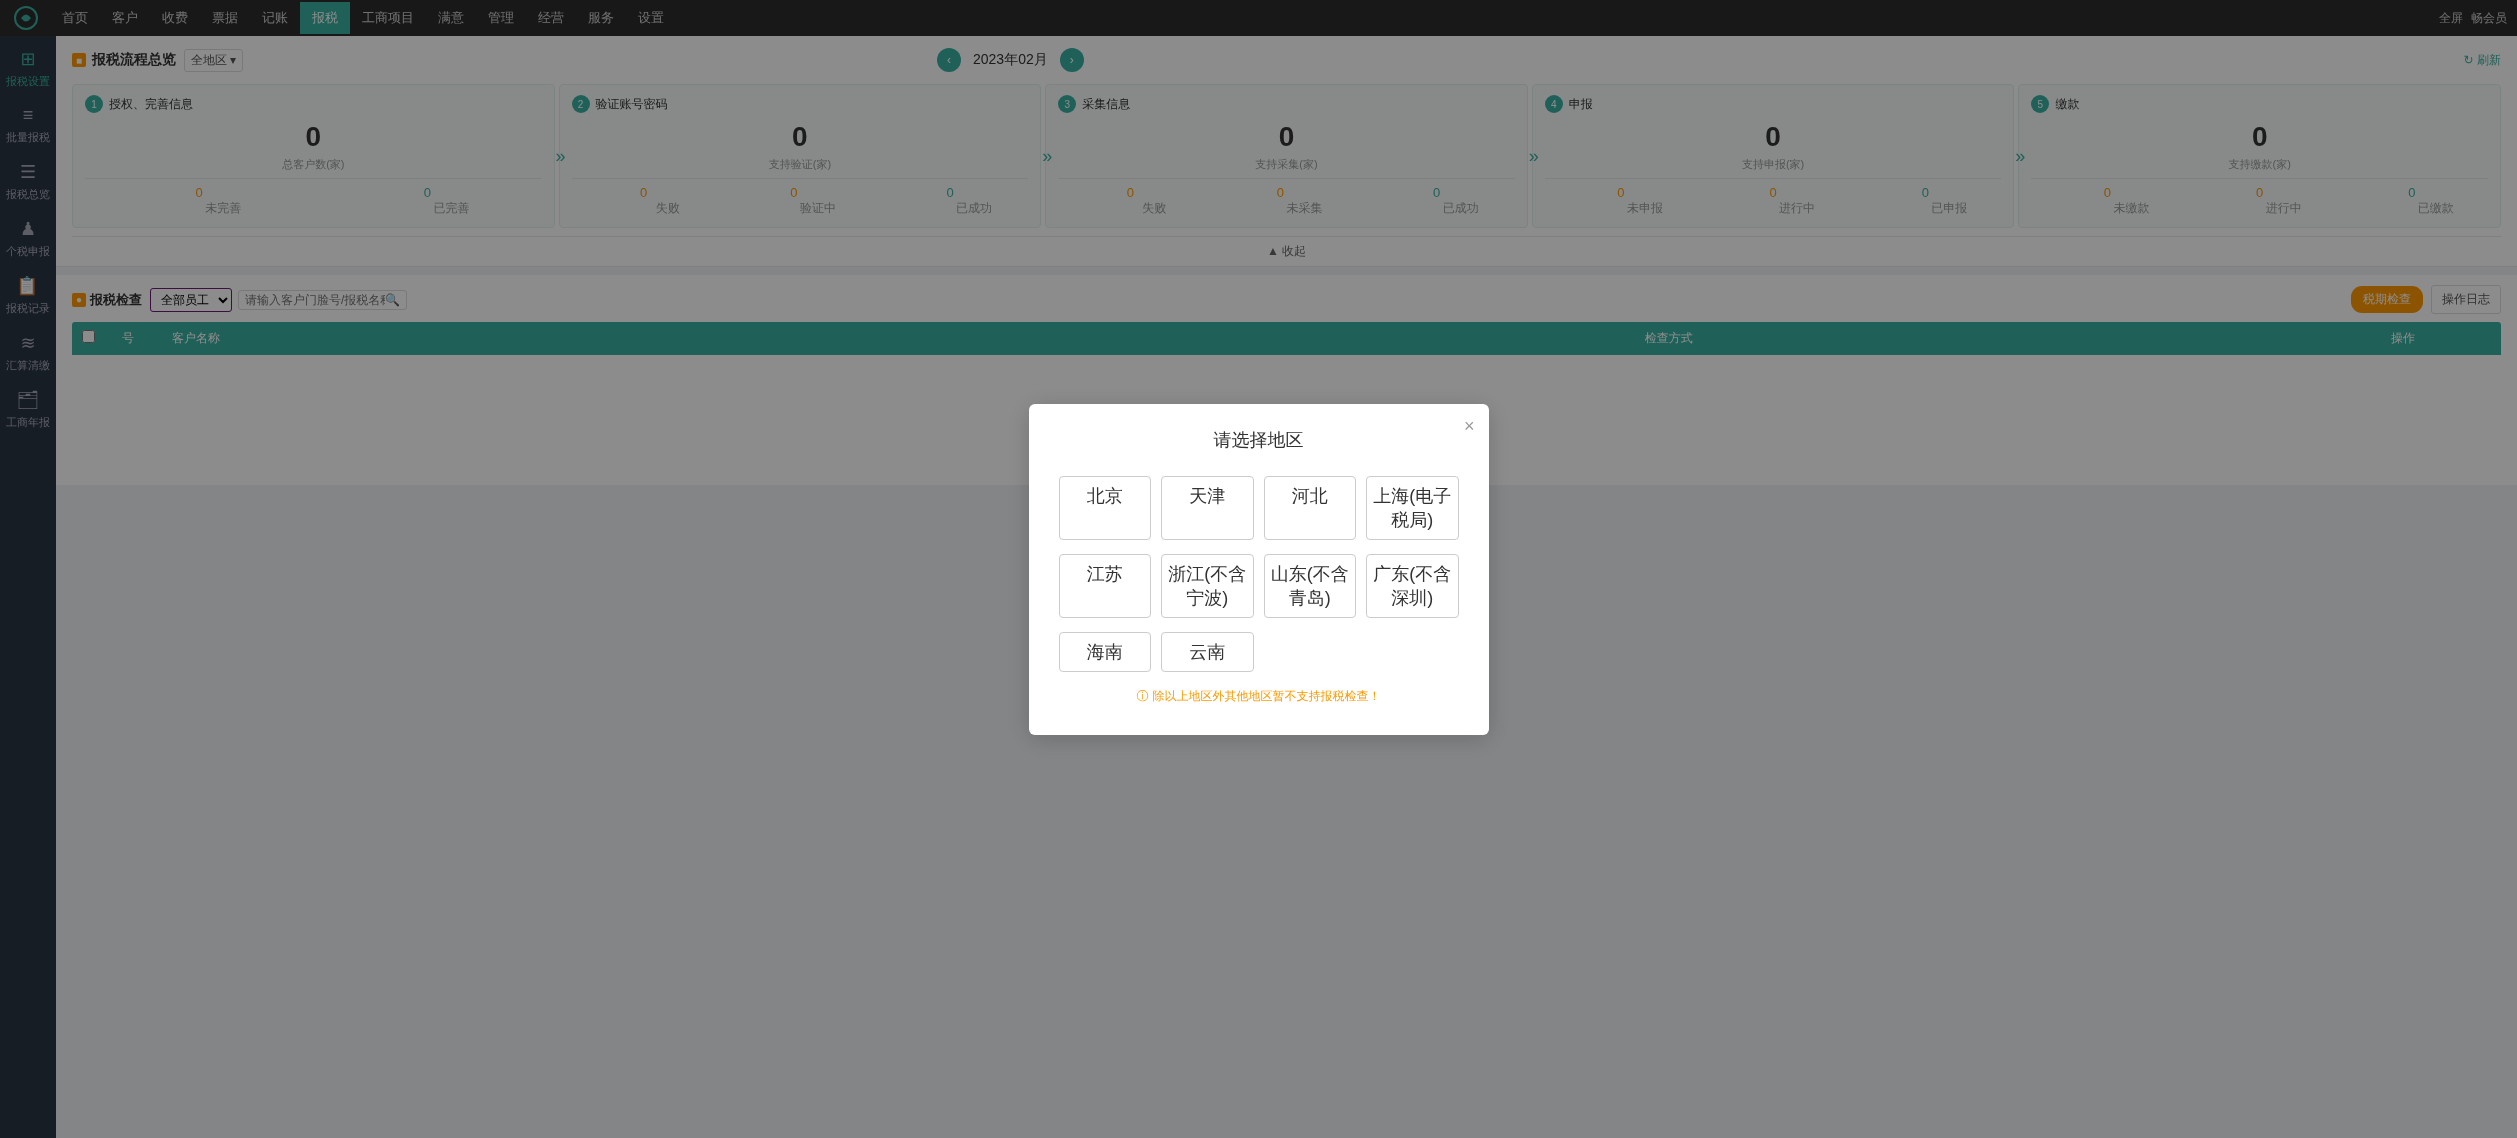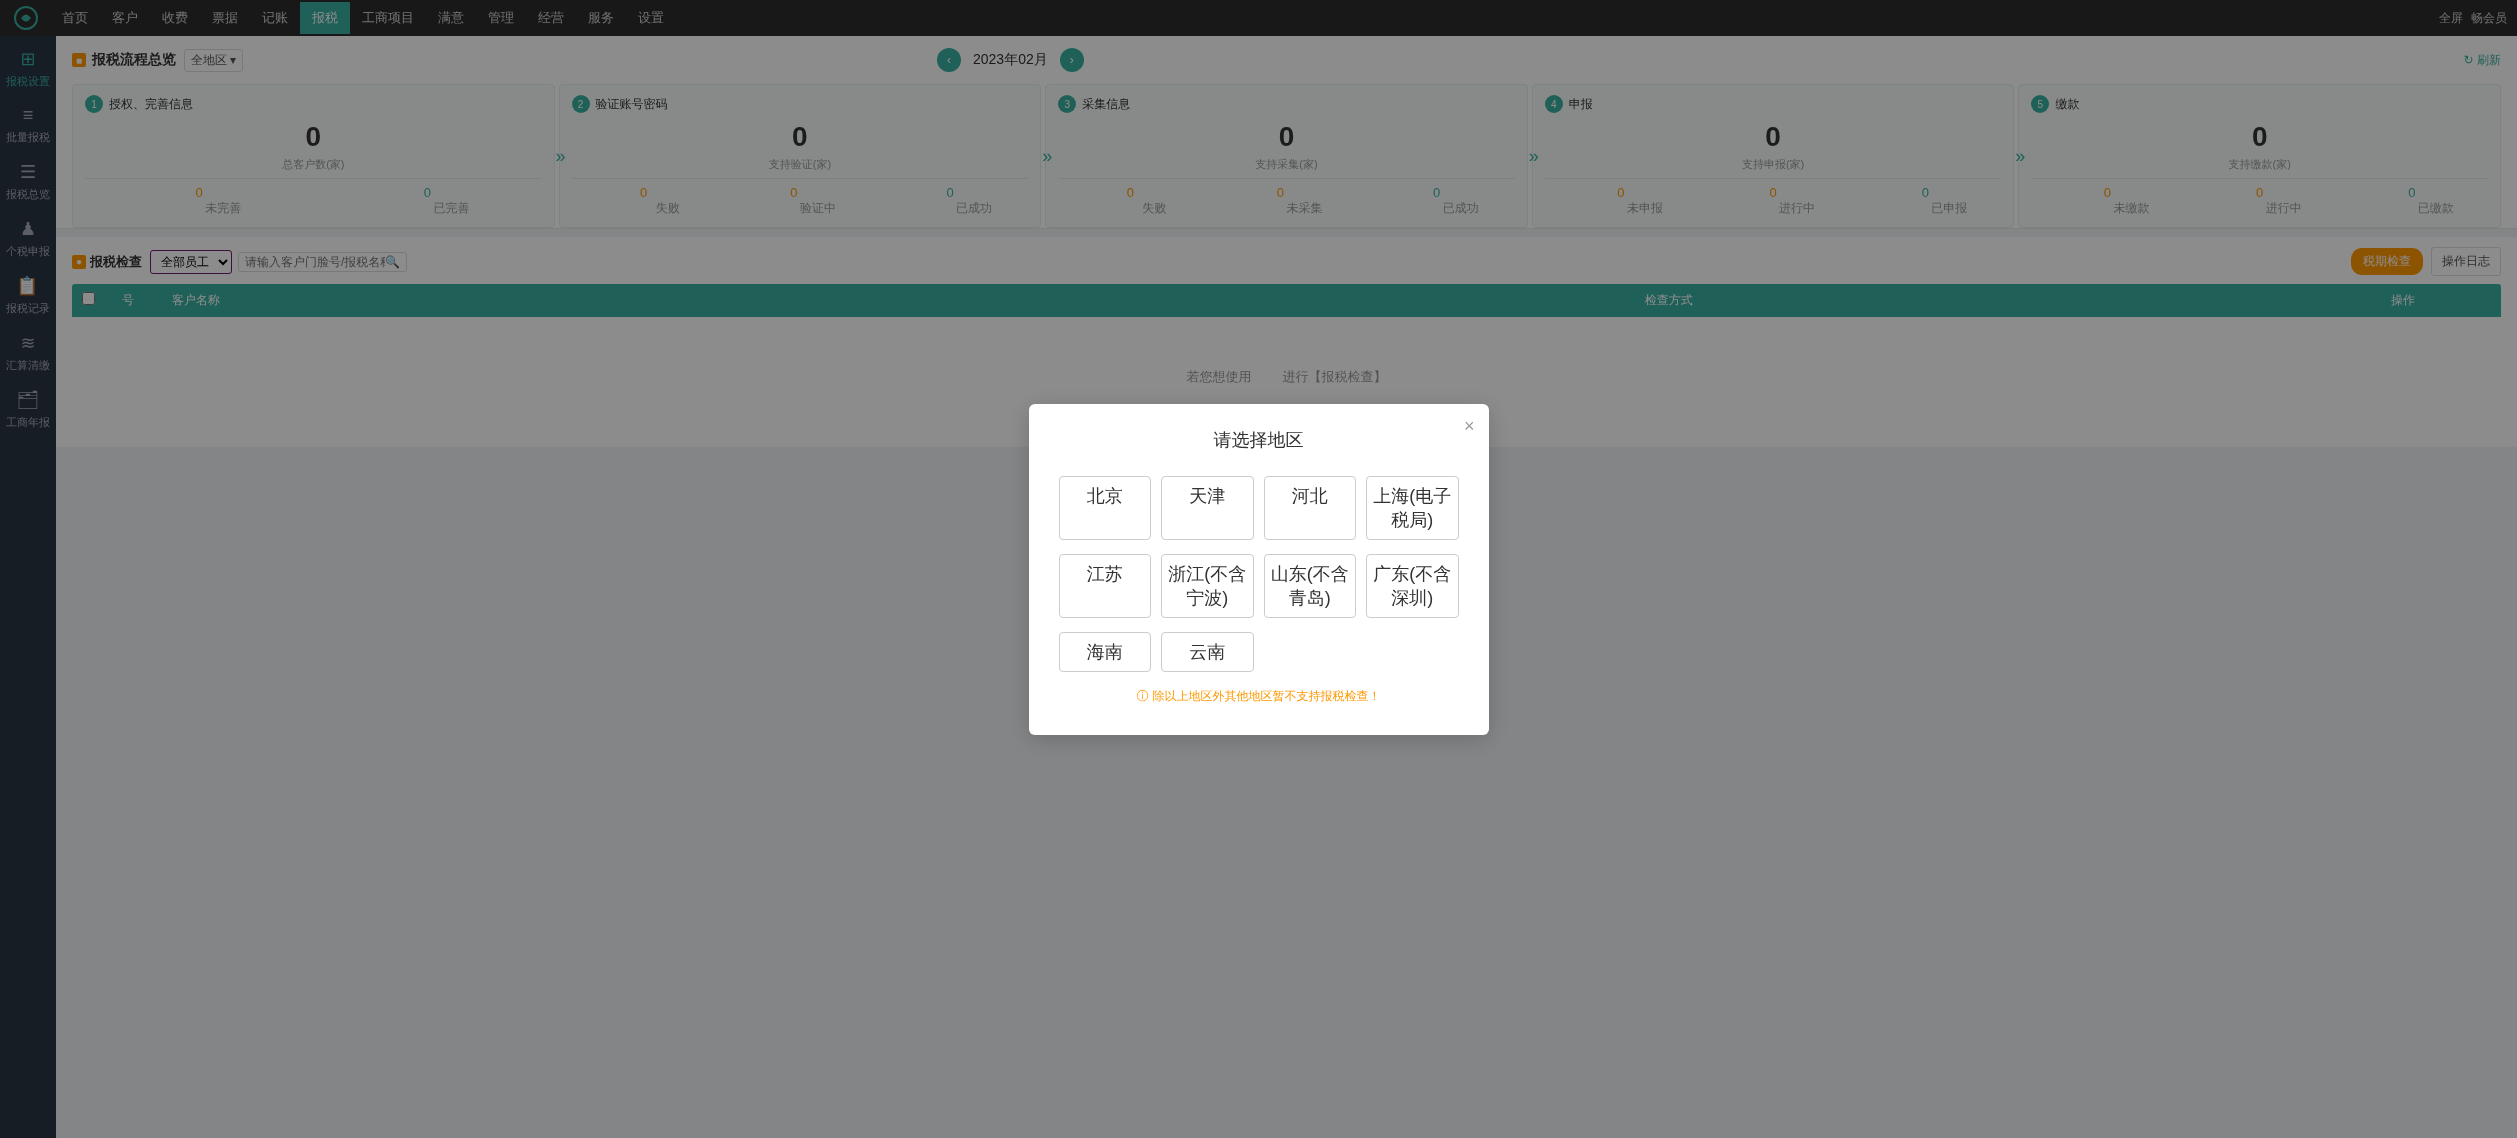--- a/index.html
+++ b/index.html
@@ -453,20 +453,24 @@
                 <div class="num">0</div>
                 <div class="lbl">进行中</div>
               </div>
             <div class="sub-count">
                 <div class="num green">0</div>
                 <div class="lbl">已缴款</div>
               </div>
           </div>
         </div>
       </div>
+      <div class="collapse-bar">
+        <span>▲ </span>
+        <span>收起</span>
+      </div>
     </div>
 
     <div class="tax-check-section">
       <div class="section-header">
         <div class="section-title">
           <div class="title-dot">●</div>
           <span>报税检查</span>
         </div>
         <div class="filter-group">
           <select class="filter-select">

